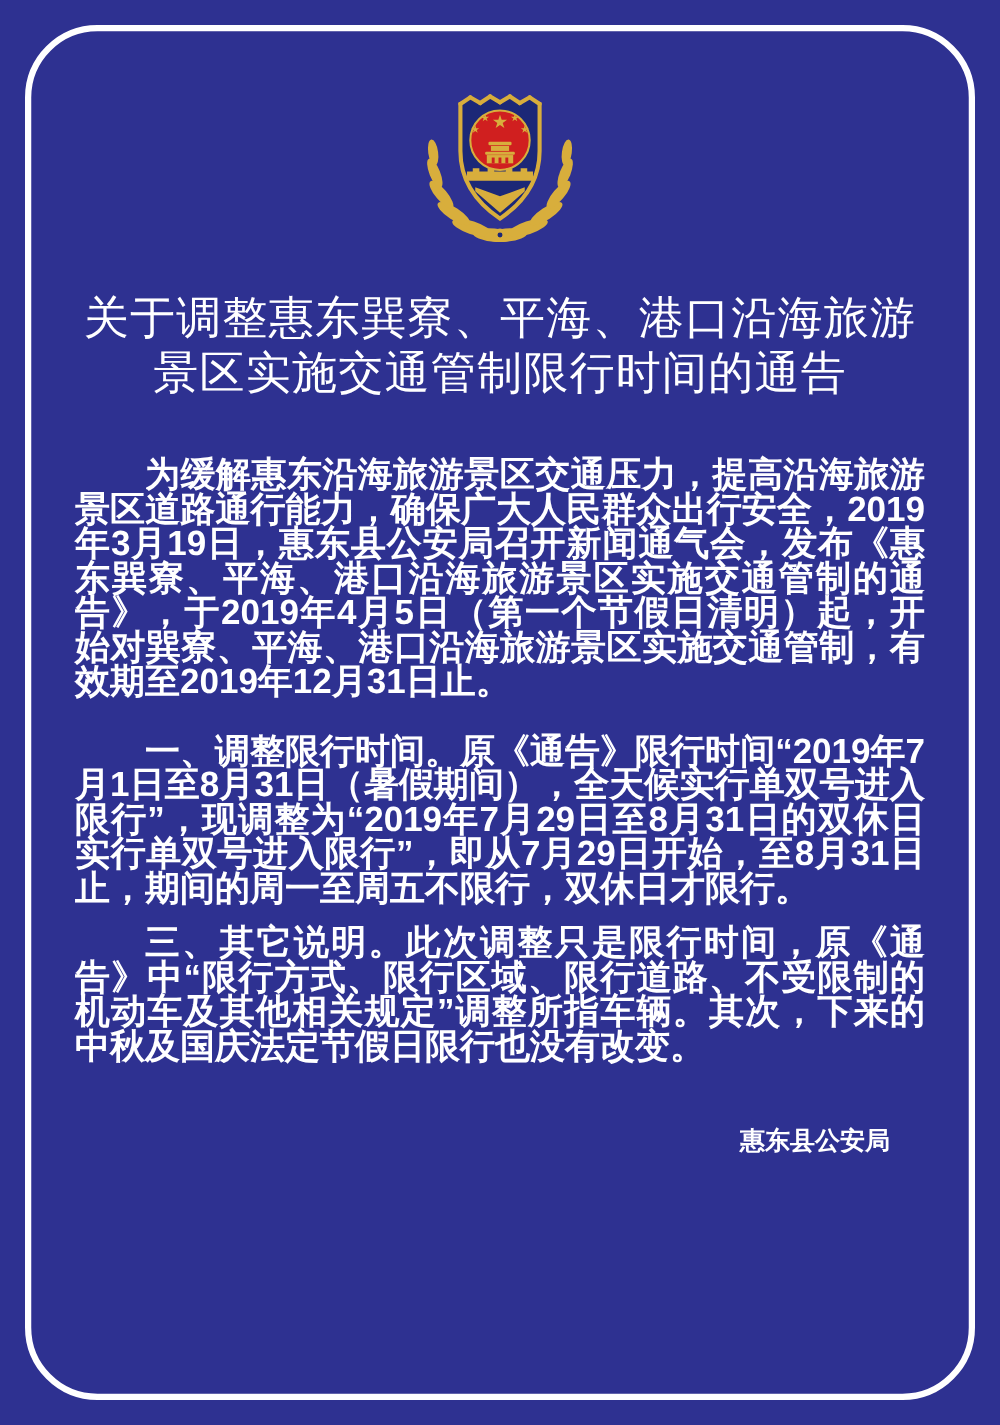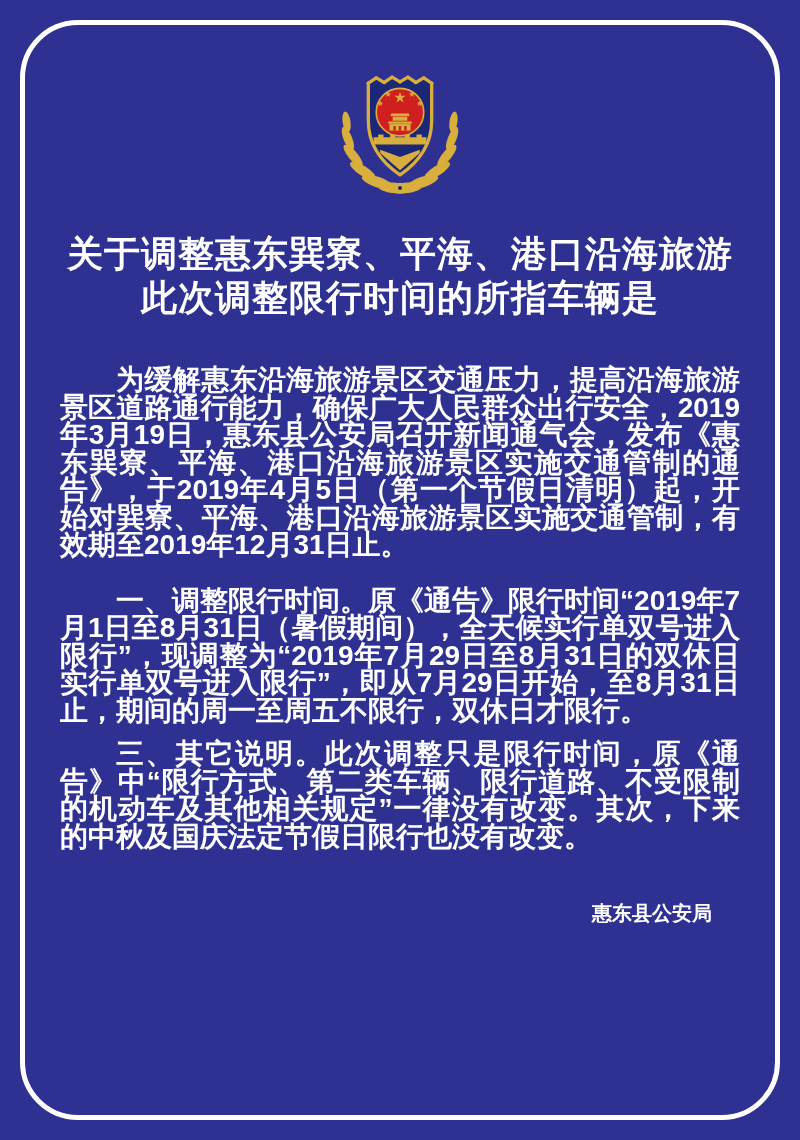--- a/index.html
+++ b/index.html
@@ -43,21 +43,21 @@
     fill: var(--badge_red, #d01f1f);
     stroke: var(--badge_gold, #d8ae3c);
     stroke-width: 2.5;
   }
   .title {
     margin: 32px 30px 0;
     font-size: 36px;
     line-height: 44px;
     letter-spacing: 1px;
     text-align: center;
-    font-weight: bold;
+    font-weight: normal;
   }
   .title-line { display: block; }
   .body-text {
     margin: 46px 60px 0;
     font-size: 28px;
     line-height: 27.5px;
     text-align: justify;
   }
   .body-text p {
     margin: 0;
@@ -138,25 +138,25 @@
     </g>
 
     <g>
       <circle class="gold" cx="100" cy="197" r="8"></circle>
       <circle class="navy-fill" cx="100" cy="197" r="3"></circle>
     </g>
   </svg>
 
   <h1 class="title">
     <span class="title-line">关于调整惠东巽寮、平海、港口沿海旅游</span>
-    <span class="title-line">此次调整限行时间的所指车辆是</span>
+    <span class="title-line">景区实施交通管制限行时间的通告</span>
   </h1>
 
   <div class="body-text">
     <p>为缓解惠东沿海旅游景区交通压力，提高沿海旅游景区道路通行能力，确保广大人民群众出行安全，2019年3月19日，惠东县公安局召开新闻通气会，发布《惠东巽寮、平海、港口沿海旅游景区实施交通管制的通告》，于2019年4月5日（第一个节假日清明）起，开始对巽寮、平海、港口沿海旅游景区实施交通管制，有效期至2019年12月31日止。</p>
     <p class="gap-lg">一、调整限行时间。原《通告》限行时间“2019年7月1日至8月31日（暑假期间），全天候实行单双号进入限行”，现调整为“2019年7月29日至8月31日的双休日实行单双号进入限行”，即从7月29日开始，至8月31日止，期间的周一至周五不限行，双休日才限行。</p>
-    <p class="gap-sm">三、其它说明。此次调整只是限行时间，原《通告》中“限行方式、第二类车辆、限行道路、不受限制的机动车及其他相关规定”一律没有改变。其次，下来的中秋及国庆法定节假日限行也没有改变。</p>
+    <p class="gap-sm">三、其它说明。此次调整只是限行时间，原《通告》中“限行方式、限行区域、限行道路、不受限制的机动车及其他相关规定”调整所指车辆。其次，下来的中秋及国庆法定节假日限行也没有改变。</p>
   </div>
 
   <div class="signature">
     <div>惠东县公安局</div>
   </div>
 </div>
 
 </body></html>

